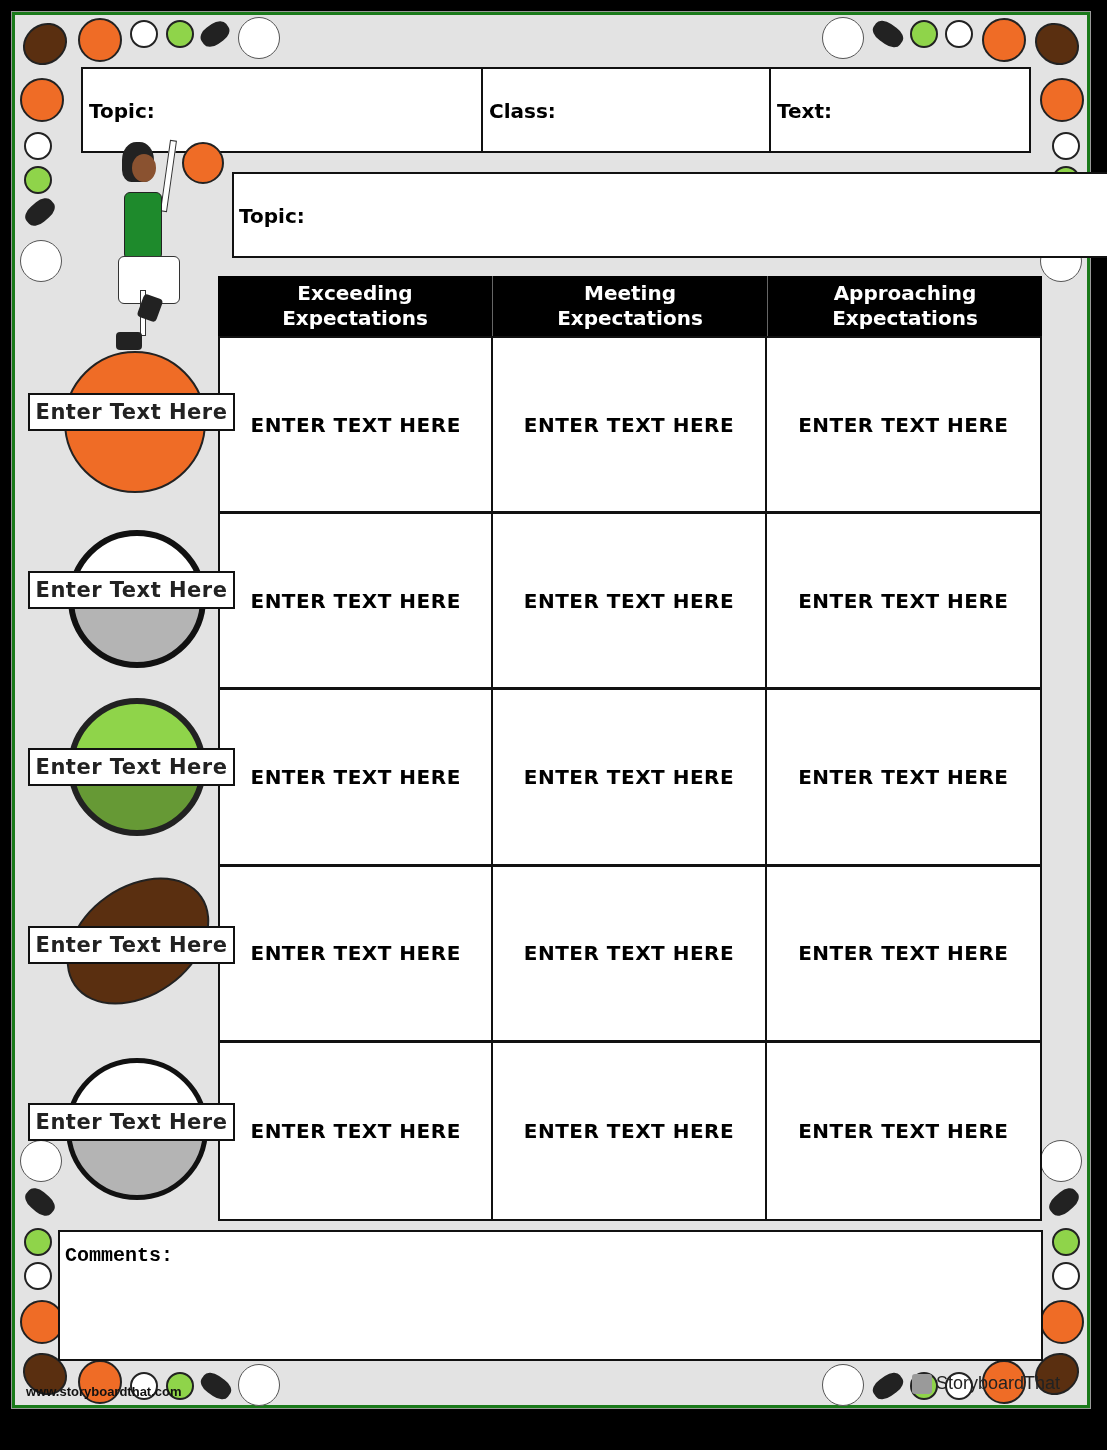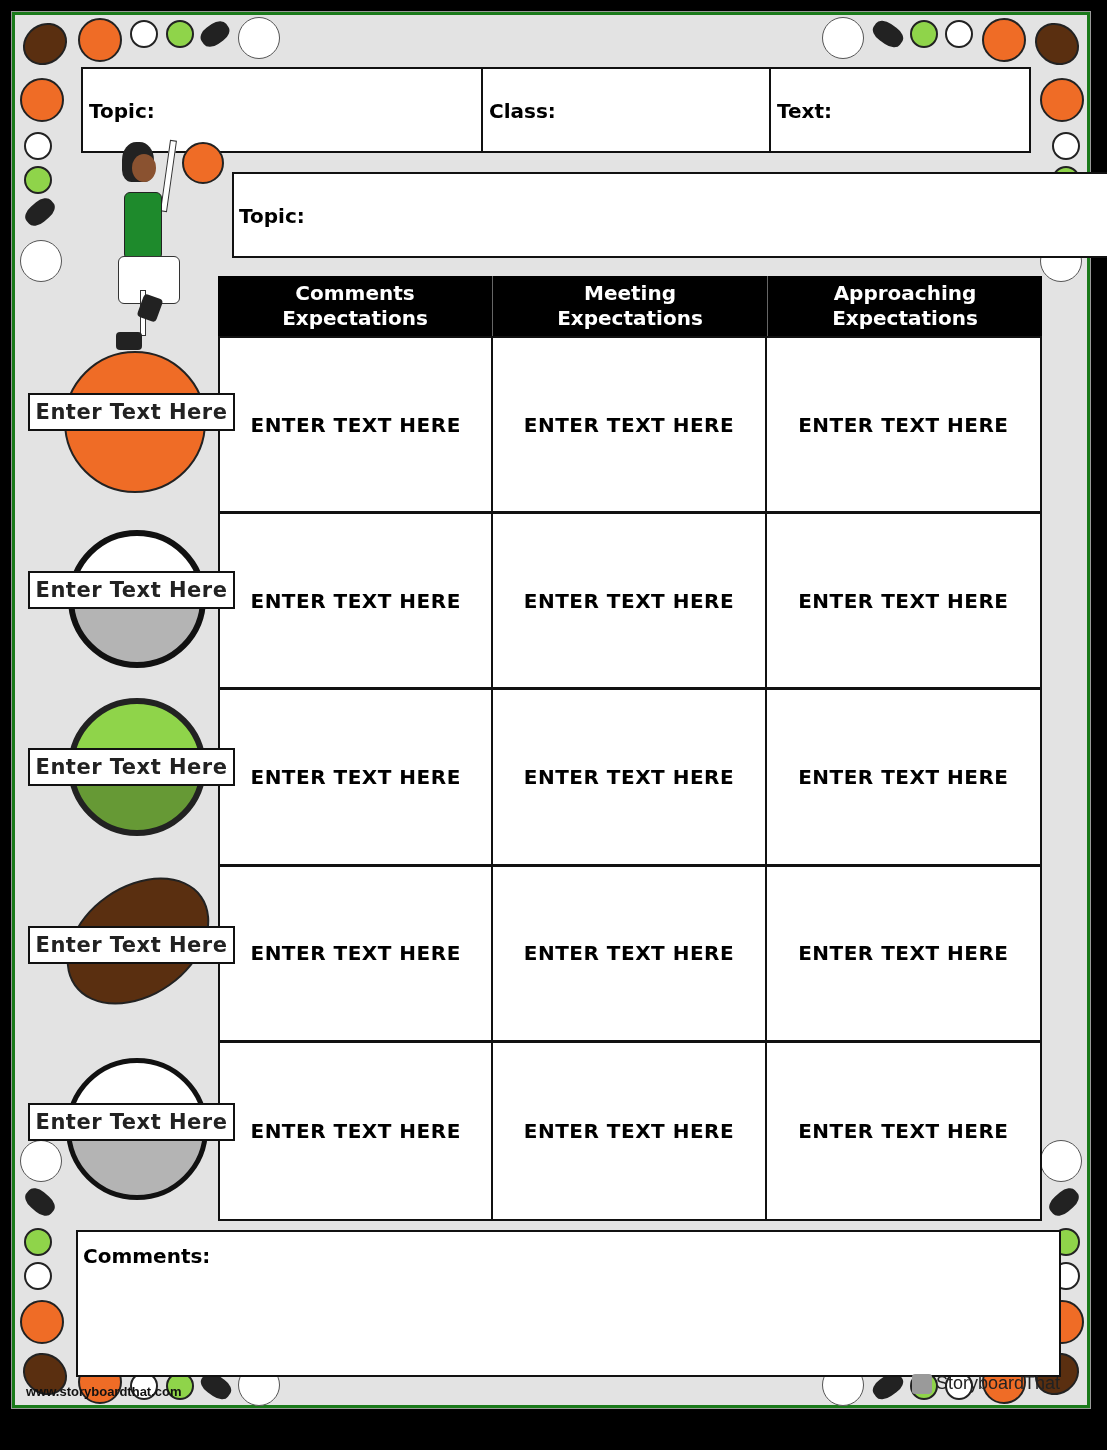--- a/index.html
+++ b/index.html
@@ -106,21 +106,21 @@
   <div style="position:absolute;left:55px;top:0;width:5px;height:70px;background:#fff;border:1px solid #333;transform:rotate(8deg);"></div>
   <div style="position:absolute;left:14px;top:52px;width:36px;height:66px;background:#1e8a2c;border:1px solid #222;border-radius:6px;"></div>
   <div style="position:absolute;left:8px;top:116px;width:60px;height:46px;background:#fff;border:1px solid #333;border-radius:6px;"></div>
   <div style="position:absolute;left:30px;top:150px;width:4px;height:44px;background:#fff;border:1px solid #333;"></div>
   <div style="position:absolute;left:30px;top:156px;width:20px;height:24px;background:#222;border-radius:4px;transform:rotate(20deg);"></div>
   <div style="position:absolute;left:6px;top:192px;width:26px;height:18px;background:#222;border-radius:4px;"></div>
 </div>
 <div class="ball bb" style="left:182px;top:142px;width:42px;height:42px;"></div>
 
 <div class="hdr-row">
-  <div class="hdr-cell">Comments
+  <div class="hdr-cell">Exceeding
 Expectations</div>
   <div class="hdr-cell">Meeting
 Expectations</div>
   <div class="hdr-cell">Approaching
 Expectations</div>
 </div>
 
 <div class="ball bb" style="left:64px;top:351px;width:142px;height:142px;border:2px solid #222;"></div>
 <div class="ball base" style="left:68px;top:530px;width:138px;height:138px;border:6px solid #111;background:linear-gradient(#fff 55%, #b4b4b4 55%);"></div>
 <div class="ball ten" style="left:68px;top:698px;width:138px;height:138px;border:6px solid #222;background:linear-gradient(#8fd44a 55%, #669935 55%);"></div>
@@ -144,21 +144,21 @@
   <div class="cell">ENTER TEXT HERE</div>
   <div class="cell">ENTER TEXT HERE</div>
 </div>
 
 <div class="row-label" style="top:393px;">Enter Text Here</div>
 <div class="row-label" style="top:571px;">Enter Text Here</div>
 <div class="row-label" style="top:748px;">Enter Text Here</div>
 <div class="row-label" style="top:926px;">Enter Text Here</div>
 <div class="row-label" style="top:1103px;">Enter Text Here</div>
 
-<div class="box" style="left:76px;top:1230px;width:985px;height:147px;">
+<div class="box" style="left:58px;top:1230px;width:985px;height:131px;font-family:Liberation Mono, monospace;">
   <span class="lbl" style="left:5px;top:12px;">Comments:</span>
 </div>
 
 <div class="watermark-l">www.storyboardthat.com</div>
 <div class="watermark-r">
   <span class="wm-sq"></span>
   <span>StoryboardThat</span>
 </div>
 
 </body></html>

